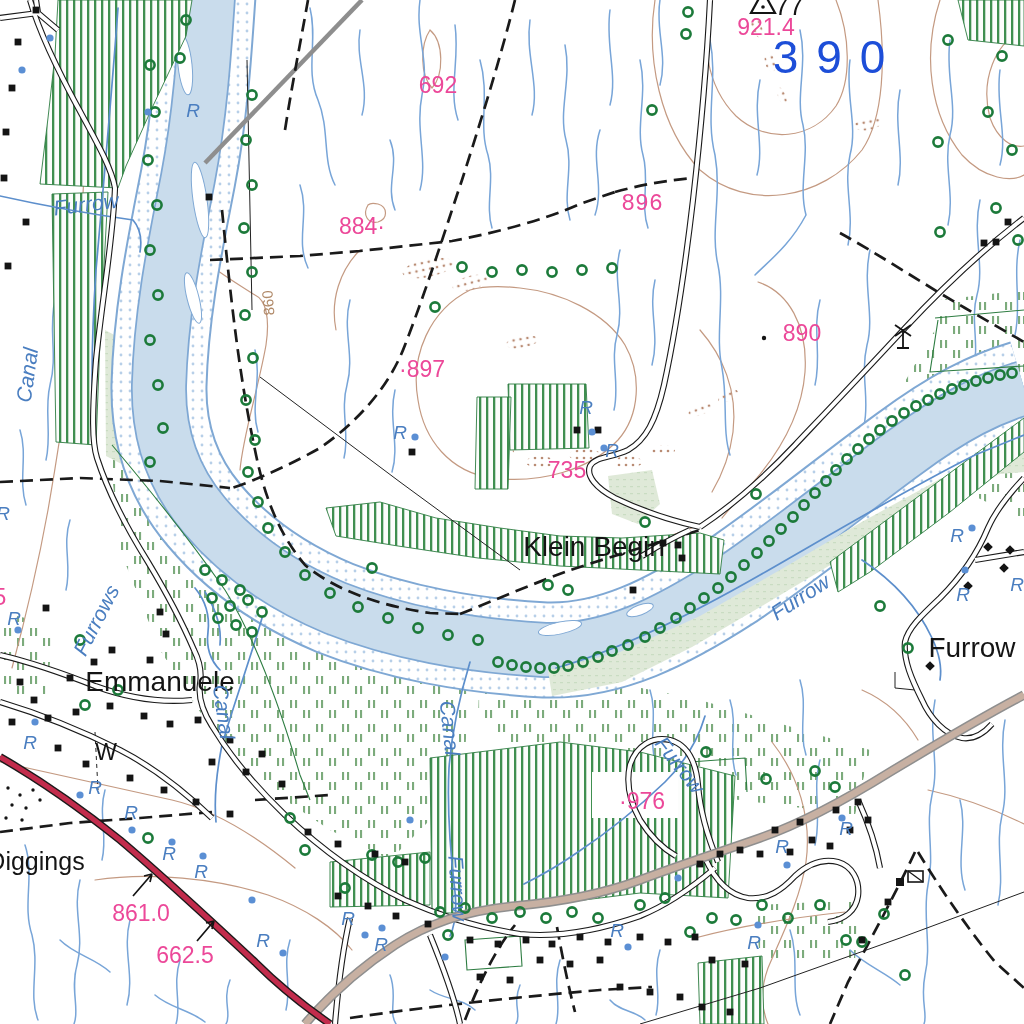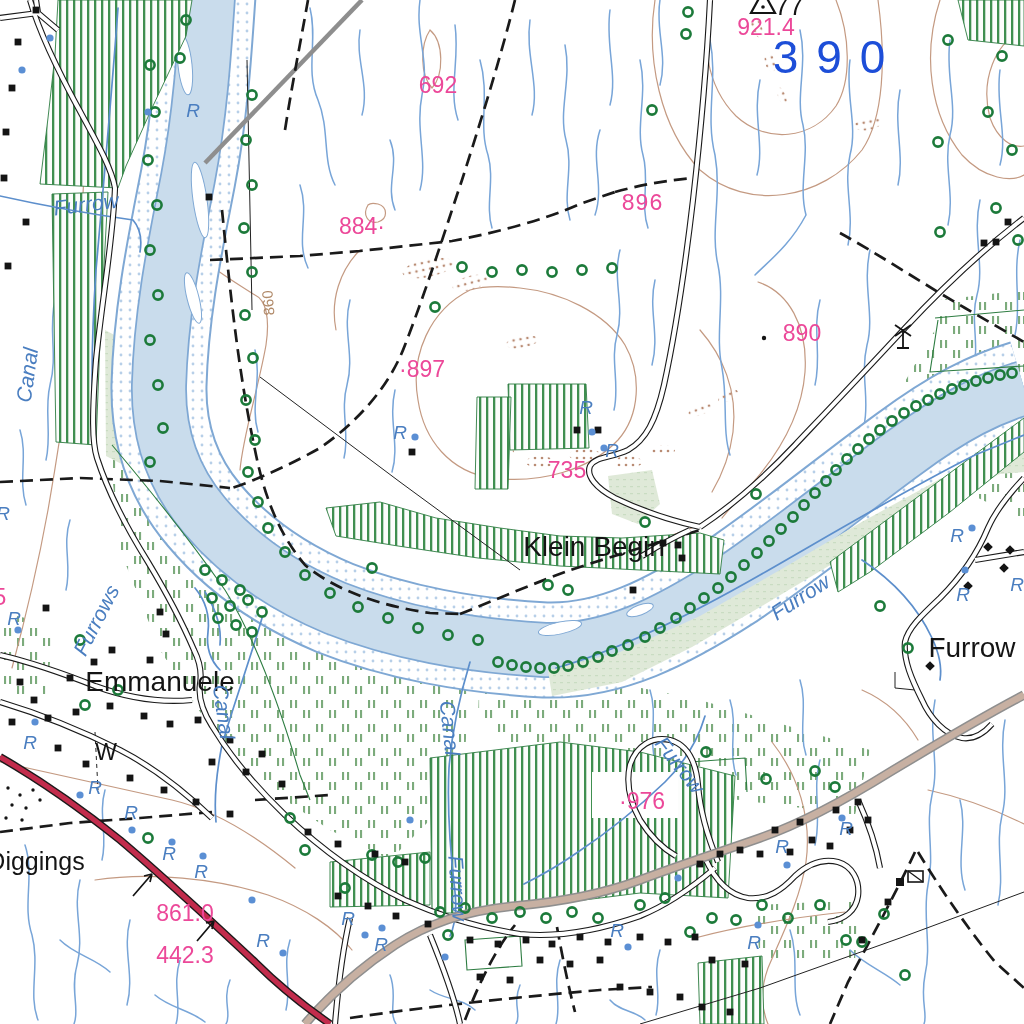--- a/index.html
+++ b/index.html
@@ -614,22 +614,22 @@
       <div class="lbl place" style="left: 972px; top: 648px; transform: translate(-50%, -50%);">Furrow</div>
       <div class="lbl place-sm" style="left: 36px; top: 861px; transform: translate(-50%, -50%);">Diggings</div>
       <div class="lbl spot" style="left: 766px; top: 27px; transform: translate(-50%, -50%);">921.4</div>
       <div class="lbl spot" style="left: 438px; top: 85px; transform: translate(-50%, -50%);">692</div>
       <div class="lbl spot" style="left: 362px; top: 226px; transform: translate(-50%, -50%); text-align: right;">884·</div>
       <div class="lbl spot" style="left: 642px; top: 204px; transform: translate(-50%, -50%); font-family: Liberation Mono, monospace;">896</div>
       <div class="lbl spot" style="left: 422px; top: 369px; transform: translate(-50%, -50%); text-align: center;">·897</div>
       <div class="lbl spot" style="left: 764px; top: 333px; transform: translate(-50%, -50%); margin-left: 38px;">890</div>
       <div class="lbl spot" style="left: 567px; top: 470px; transform: translate(-50%, -50%);">735</div>
       <div class="lbl spot" style="left: 642px; top: 801px; transform: translate(-50%, -50%);">·976</div>
-      <div class="lbl spot" style="left: 141px; top: 913px; transform: translate(-50%, -50%); margin-left: 44px;">861.0</div>
-      <div class="lbl spot" style="left: 185px; top: 955px; transform: translate(-50%, -50%);">442.3</div>
+      <div class="lbl spot" style="left: 141px; top: 913px; transform: translate(-50%, -50%);">861.0</div>
+      <div class="lbl spot" style="left: 185px; top: 955px; transform: translate(-50%, -50%);">662.5</div>
       <div class="lbl spot" style="left: 0px; top: 597px; transform: translate(-50%, -50%);">5</div>
       <div class="lbl hydro" style="left: 86px; top: 204px; transform: translate(-50%, -50%) rotate(-7deg);">Furrow</div>
       <div class="lbl hydro" style="left: 27px; top: 375px; transform: translate(-50%, -50%) rotate(-82deg);">Canal</div>
       <div class="lbl hydro" style="left: 96px; top: 620px; transform: translate(-50%, -50%) rotate(-63deg);">Furrows</div>
       <div class="lbl hydro" style="left: 224px; top: 712px; transform: translate(-50%, -50%) rotate(82deg);">Canal</div>
       <div class="lbl hydro" style="left: 450px; top: 728px; transform: translate(-50%, -50%) rotate(84deg);">Canal</div>
       <div class="lbl hydro" style="left: 458px; top: 888px; transform: translate(-50%, -50%) rotate(86deg);">Furrow</div>
       <div class="lbl hydro" style="left: 680px; top: 765px; transform: translate(-50%, -50%) rotate(52deg);">Furrow</div>
       <div class="lbl hydro" style="left: 800px; top: 597px; transform: translate(-50%, -50%) rotate(-33deg);">Furrow</div>
       <div class="lbl rmark" style="left: 193px; top: 110px; transform: translate(-50%, -50%);">R</div>

